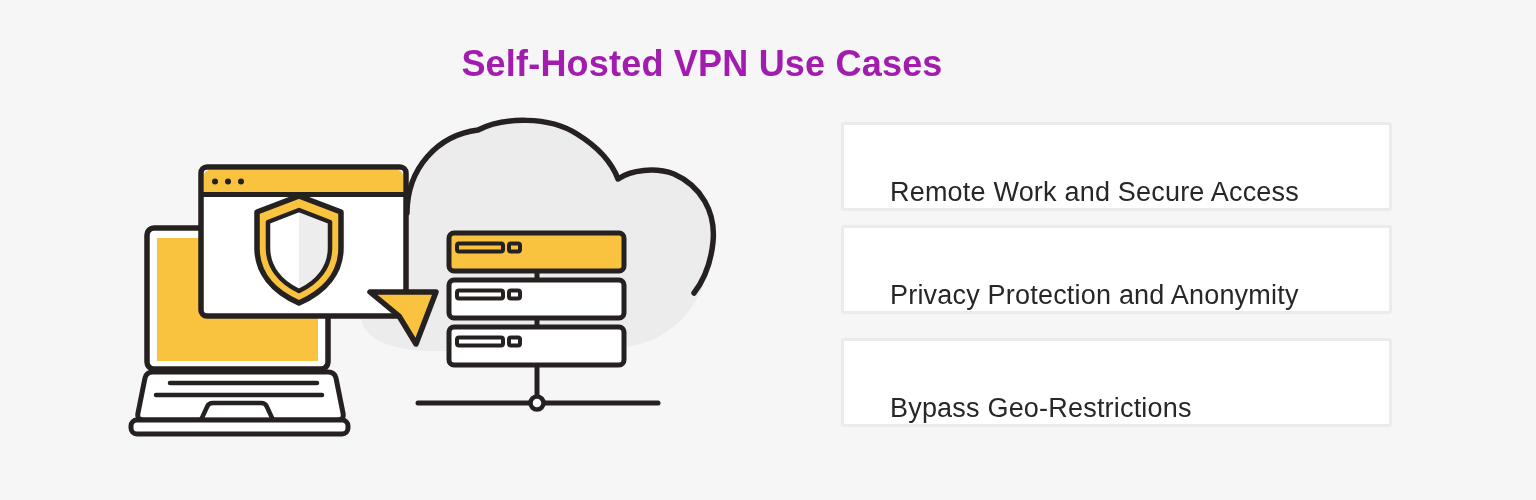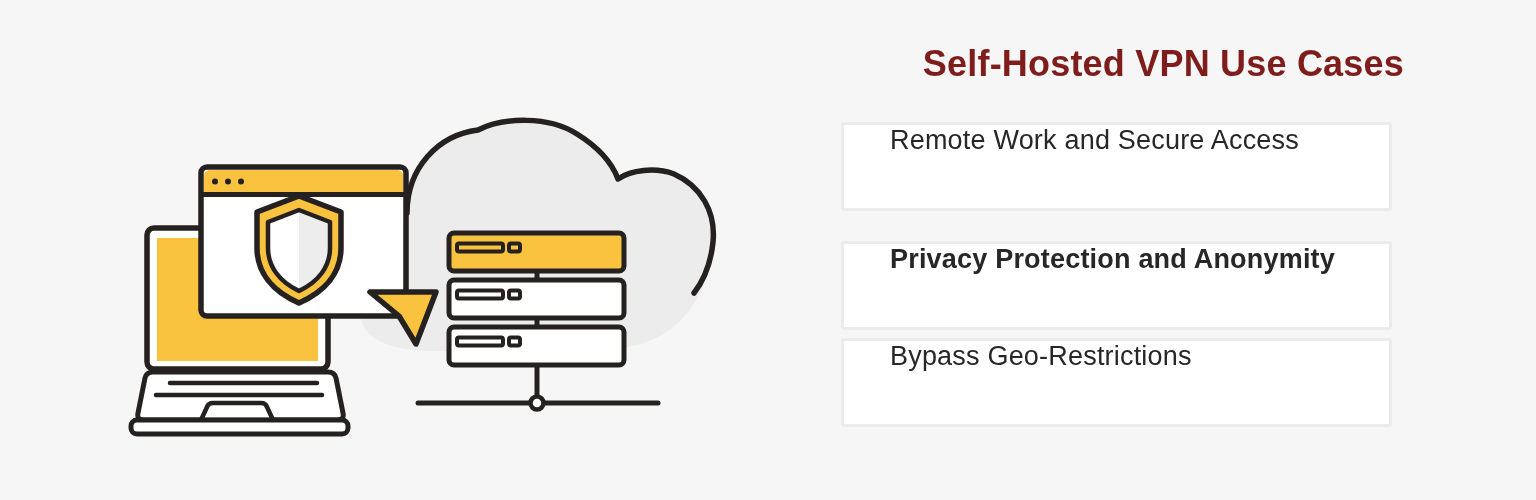--- a/index.html
+++ b/index.html
@@ -11,52 +11,52 @@
   }
   .canvas {
     position: relative;
     width: 1536px; height: 500px;
     background: #F6F6F6;
   }
   .page-title {
     position: absolute;
     left: 0; top: 44px;
     width: 1404px;
-    text-align: right;
+    text-align: center;
     font-size: 36px;
     line-height: 40px;
     font-weight: 700;
-    color: #7f1d1d;
+    color: #a21caf;
     letter-spacing: 0.2px;
   }
   .illustration {
     position: absolute;
     left: 0; top: 0;
     width: 1536px; height: 500px;
     display: block;
   }
   .use-case-card {
     position: absolute;
     left: 841px;
     width: 551px;
     height: 89px;
     background: #FFFFFF;
     border: 3px solid #EBEBEB;
     border-radius: 3px;
     display: flex;
-    align-items: flex-start;
+    align-items: flex-end;
     padding-left: 46px;
   }
   .use-case-card .card-label {
     font-size: 27px;
     color: #272727;
     letter-spacing: 0.2px;
   }
   .card-1 { top: 122px; }
-  .card-2 { top: 241px; font-weight: bold; }
+  .card-2 { top: 225px; }
   .card-3 { top: 338px; }
 </style>
 </head>
 <body>
 
 <div class="canvas">
 
   <h1 class="page-title">Self-Hosted VPN Use Cases</h1>
 
   <svg class="illustration" viewBox="0 0 1536 500" xmlns="http://www.w3.org/2000/svg" aria-hidden="true">

